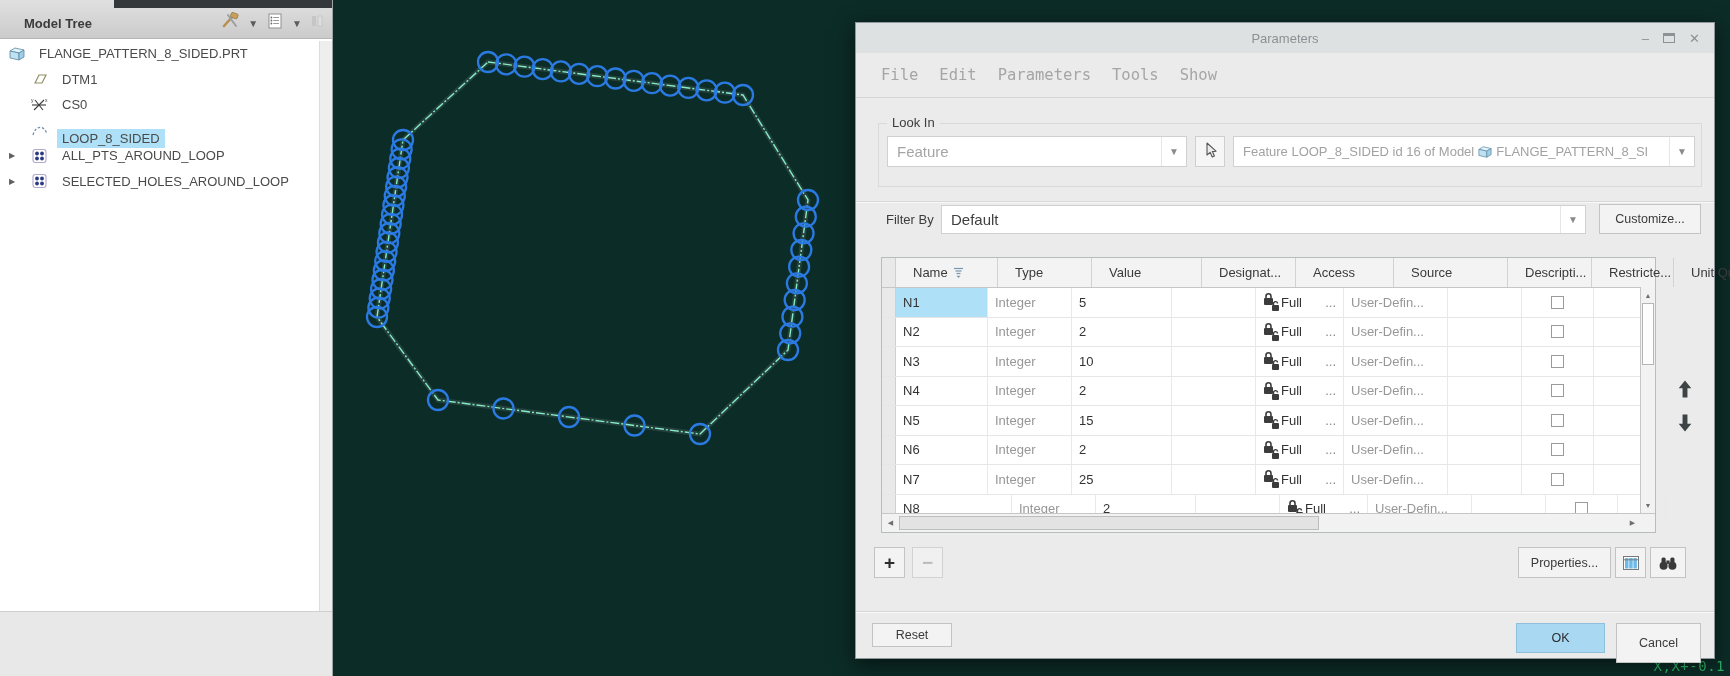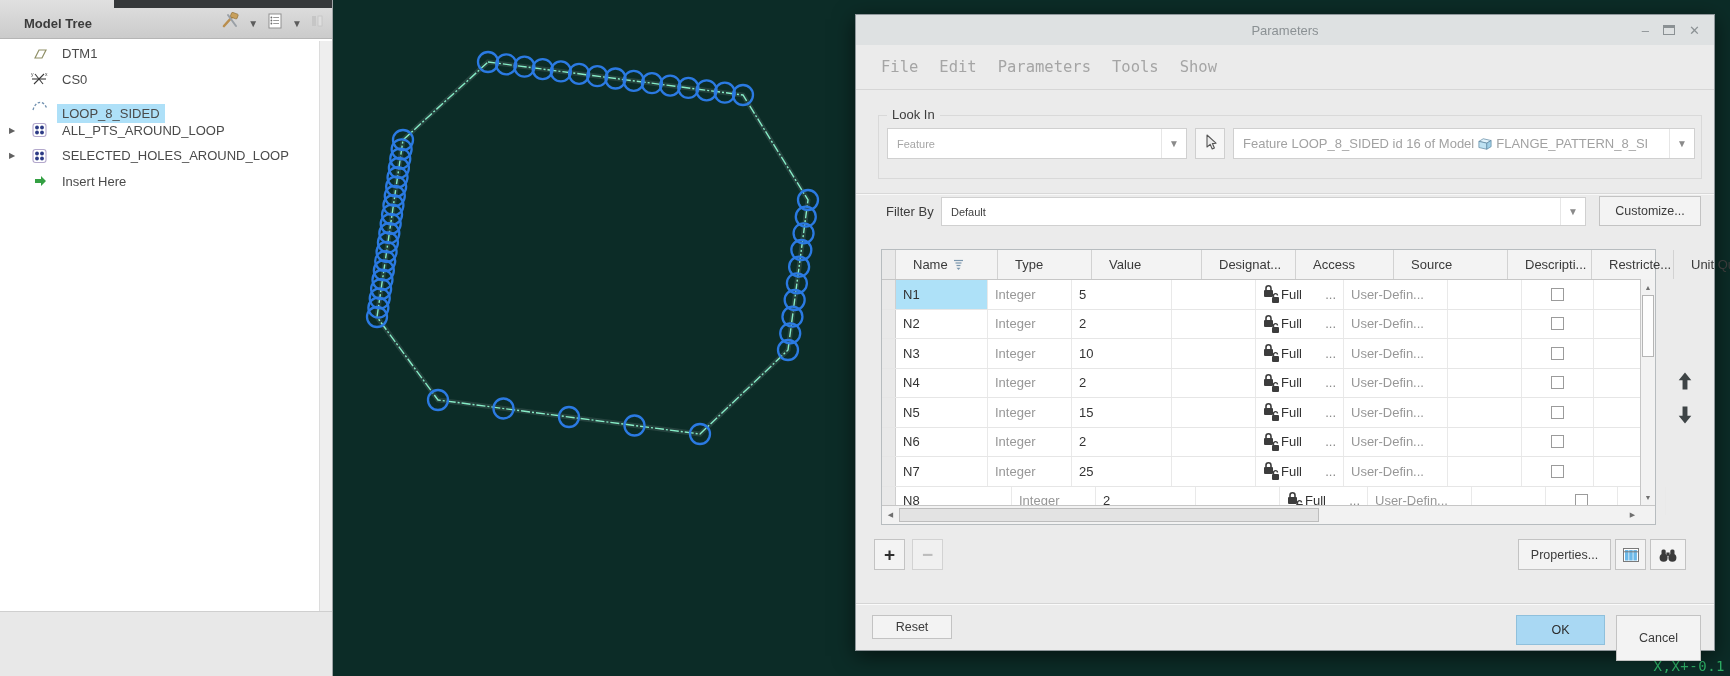--- a/index.html
+++ b/index.html
@@ -20,35 +20,35 @@
   .mt-caret{font-size:10px;color:#5c5c5c;}
   .mt-list{position:absolute;left:0;top:41px;width:319px;height:571px;background:#fff;overflow:hidden;}
   .mt-row{display:flex;align-items:center;height:25.5px;padding-left:7px;font-size:13px;color:#4a4a4a;white-space:nowrap;}
   .mt-exp{width:23px;font-size:8px;color:#606060;flex:0 0 auto;padding-left:2px;box-sizing:border-box;}
   .mt-ico{width:20px;height:17px;flex:0 0 auto;margin-right:7px;display:inline-flex;align-items:center;justify-content:center;}
   .mt-label{padding:2px 5px;}
   .mt-label.sel{background:#aee0f8;margin-top:17px;}
   .mt-scrollstrip{position:absolute;left:319px;top:41px;width:13px;height:571px;background:#eeeeee;border-left:1px solid #dcdcdc;box-sizing:border-box;}
   .mt-footer{position:absolute;left:0;right:0;bottom:0;height:64px;background:#e8e8e8;border-top:1px solid #cfcfcf;}
   
-  .dlg{position:absolute;left:855px;top:14px;width:860px;height:637px;background:#ebebeb;
+  .dlg{position:absolute;left:855px;top:22px;width:860px;height:637px;background:#ebebeb;
        border:1px solid #8f979b;box-sizing:border-box;box-shadow:0 5px 20px rgba(0,0,0,.55);}
   .dlg-titlebar{position:absolute;left:0;top:0;right:0;height:30px;background:#dee1e2;
        display:flex;align-items:center;justify-content:center;}
   .dlg-title{font-size:13px;color:#8b9194;}
   .dlg-controls{position:absolute;right:14px;top:0;height:30px;display:flex;align-items:center;gap:14px;color:#8b9194;}
   .ctl{font-size:13px;line-height:1;cursor:default;}
   .ctl-max{width:12px;height:10px;border:1px solid #8b9194;border-top:3px solid #8b9194;box-sizing:border-box;}
   .dlg-menu{position:absolute;left:25px;top:30px;height:44px;display:flex;align-items:center;gap:21px;
        font-family:"DejaVu Sans Mono","Liberation Mono",monospace;font-size:15.5px;color:#a5a5a5;}
   .dlg-sep{position:absolute;left:0;right:0;top:74px;border-top:1px solid #d6d6d6;}
   .grp{position:absolute;left:22px;top:100px;width:822px;height:62px;border:1px solid #d9d9d9;}
   .grp-legend{position:absolute;left:8px;top:-9px;background:#ebebeb;padding:0 5px;font-size:13px;color:#3c3c3c;}
   .combo{background:#fff;border:1px solid #d0d0d0;box-sizing:border-box;display:flex;align-items:center;}
-  .combo-text{flex:1;padding:0 9px;font-size:11px;color:#3f3f3f;white-space:nowrap;overflow:hidden;}
+  .combo-text{flex:1;padding:0 9px;font-size:15px;color:#3f3f3f;white-space:nowrap;overflow:hidden;}
   .combo-text.muted{color:#a5a5a5;}
   .combo-arrow{width:24px;align-self:stretch;display:flex;align-items:center;justify-content:center;
        color:#8a8a8a;font-size:10px;border-left:1px solid #e6e6e6;flex:0 0 auto;}
   .scope-combo{position:absolute;left:8px;top:12px;width:300px;height:31px;}
   .picker{position:absolute;left:316px;top:12px;width:30px;height:31px;background:#f6f6f6;border:1px solid #cfcfcf;
        box-sizing:border-box;display:flex;align-items:center;justify-content:center;}
   .ctx{position:absolute;left:354px;top:12px;width:462px;height:31px;background:#fff;border:1px solid #d0d0d0;
        box-sizing:border-box;display:flex;align-items:center;padding-left:9px;font-size:13px;color:#a2a2a2;
        white-space:nowrap;overflow:hidden;}
   .ctx .cubeico{margin:0 3px;flex:0 0 auto;display:inline-flex;}
@@ -89,21 +89,21 @@
   .btn-plus{position:absolute;left:18px;top:524px;width:31px;height:31px;font-size:19px;font-weight:bold;color:#2e2e2e;}
   .btn-minus{position:absolute;left:56px;top:524px;width:31px;height:31px;font-size:19px;font-weight:bold;color:#bcbcbc;background:#f0f0f0;border-color:#d2d2d2;}
   .btn-props{position:absolute;left:662px;top:524px;width:93px;height:31px;}
   .btn-cols{position:absolute;left:759px;top:524px;width:31px;height:31px;}
   .btn-find{position:absolute;left:794px;top:524px;width:36px;height:31px;}
   .mv{position:absolute;left:816px;width:26px;height:28px;display:flex;align-items:center;justify-content:center;background:transparent;border:none;}
   .mv-up{top:352px;}.mv-dn{top:386px;}
   .sep2{position:absolute;left:0;right:0;top:588px;border-top:1px solid #d5d5d5;box-shadow:0 1px 0 #fafafa;}
   .btn-reset{position:absolute;left:16px;top:600px;width:80px;height:24px;}
   .btn-ok{position:absolute;left:660px;top:600px;width:89px;height:30px;background:#a9d8f3;border:1px solid #8fc0dc;color:#2c2c2c;}
-  .btn-cancel{position:absolute;left:760px;top:600px;width:85px;height:46px;}
+  .btn-cancel{position:absolute;left:760px;top:600px;width:85px;height:40px;}
 </style>
 </head>
 <body>
 
 <div class="screen">
 
   <svg class="vp-svg" id="viewport-svg" viewBox="333 0 1397 676">
       <polygon points="488,62 743,95 808,200 788,350 700,434 438,400 377,317 403,140" fill="none" stroke="#ffffff" stroke-width="5" opacity="0.1"></polygon>
       <polygon points="488,62 743,95 808,200 788,350 700,434 438,400 377,317 403,140" fill="none" stroke="#86ecc6" stroke-width="1.4" stroke-dasharray="9 2 2 2"></polygon>
       <circle cx="488" cy="62" r="10" fill="none" stroke="#2b7ae2" stroke-width="2.3"></circle>
@@ -180,20 +180,30 @@
             </svg></span>
         <span class="mt-caret">▼</span>
         <span><svg width="14" height="14" viewBox="0 0 14 14">
               <rect x="2" y="2" width="4" height="10" fill="#c6c6c6"></rect>
               <rect x="8" y="2" width="4" height="10" fill="#dedede" stroke="#c0c0c0" stroke-width="0.7"></rect>
             </svg></span>
       </span>
     </div>
     <div class="mt-top"></div>
     <div class="mt-list" id="tree-list">
+        <div class="mt-row root">
+          <span class="mt-ico">
+            <svg width="18" height="16" viewBox="0 0 18 16">
+              <polygon points="2,5 7,2 16,4 11,7" fill="#e2f3fb" stroke="#5b87a0" stroke-width="0.8"></polygon>
+              <polygon points="2,5 11,7 11,14 2,12" fill="#bfe2f2" stroke="#5b87a0" stroke-width="0.8"></polygon>
+              <polygon points="11,7 16,4 16,11 11,14" fill="#9fcfe6" stroke="#5b87a0" stroke-width="0.8"></polygon>
+            </svg>
+          </span>
+          <span class="mt-label">FLANGE_PATTERN_8_SIDED.PRT</span>
+        </div>
         <div class="mt-row">
           <span class="mt-exp"></span>
           <span class="mt-ico">
             <svg width="18" height="16" viewBox="0 0 18 16">
               <polygon points="4,12 8,4 15,4 11,12" fill="none" stroke="#8f8f66" stroke-width="1.2"></polygon>
             </svg>
           </span>
           <span class="mt-label">DTM1</span>
         </div>
         <div class="mt-row">
@@ -236,29 +246,20 @@
           <span class="mt-ico">
             <svg width="18" height="16" viewBox="0 0 18 16">
               <rect x="2" y="1.5" width="13" height="13" rx="2.5" fill="none" stroke="#b3a8cc" stroke-width="1.1"></rect>
               <circle cx="6" cy="5.5" r="1.9" fill="#2c3a85"></circle>
               <circle cx="11" cy="5.5" r="1.9" fill="#2c3a85"></circle>
               <circle cx="6" cy="10.5" r="1.9" fill="#2c3a85"></circle>
               <circle cx="11" cy="10.5" r="1.9" fill="#2c3a85"></circle>
             </svg>
           </span>
           <span class="mt-label">SELECTED_HOLES_AROUND_LOOP</span>
-        </div>
-        <div class="mt-row">
-          <span class="mt-exp"></span>
-          <span class="mt-ico">
-            <svg width="16" height="14" viewBox="0 0 16 14">
-              <polygon points="3,5 9,5 9,2 14,7 9,12 9,9 3,9" fill="#34a043"></polygon>
-            </svg>
-          </span>
-          <span class="mt-label">Insert Here</span>
         </div>
       </div>
     <div class="mt-scrollstrip"></div>
     <div class="mt-footer"></div>
   </div>
 
   <div class="dlg">
     <div class="dlg-titlebar">
       <span class="dlg-title">Parameters</span>
       <span class="dlg-controls">

